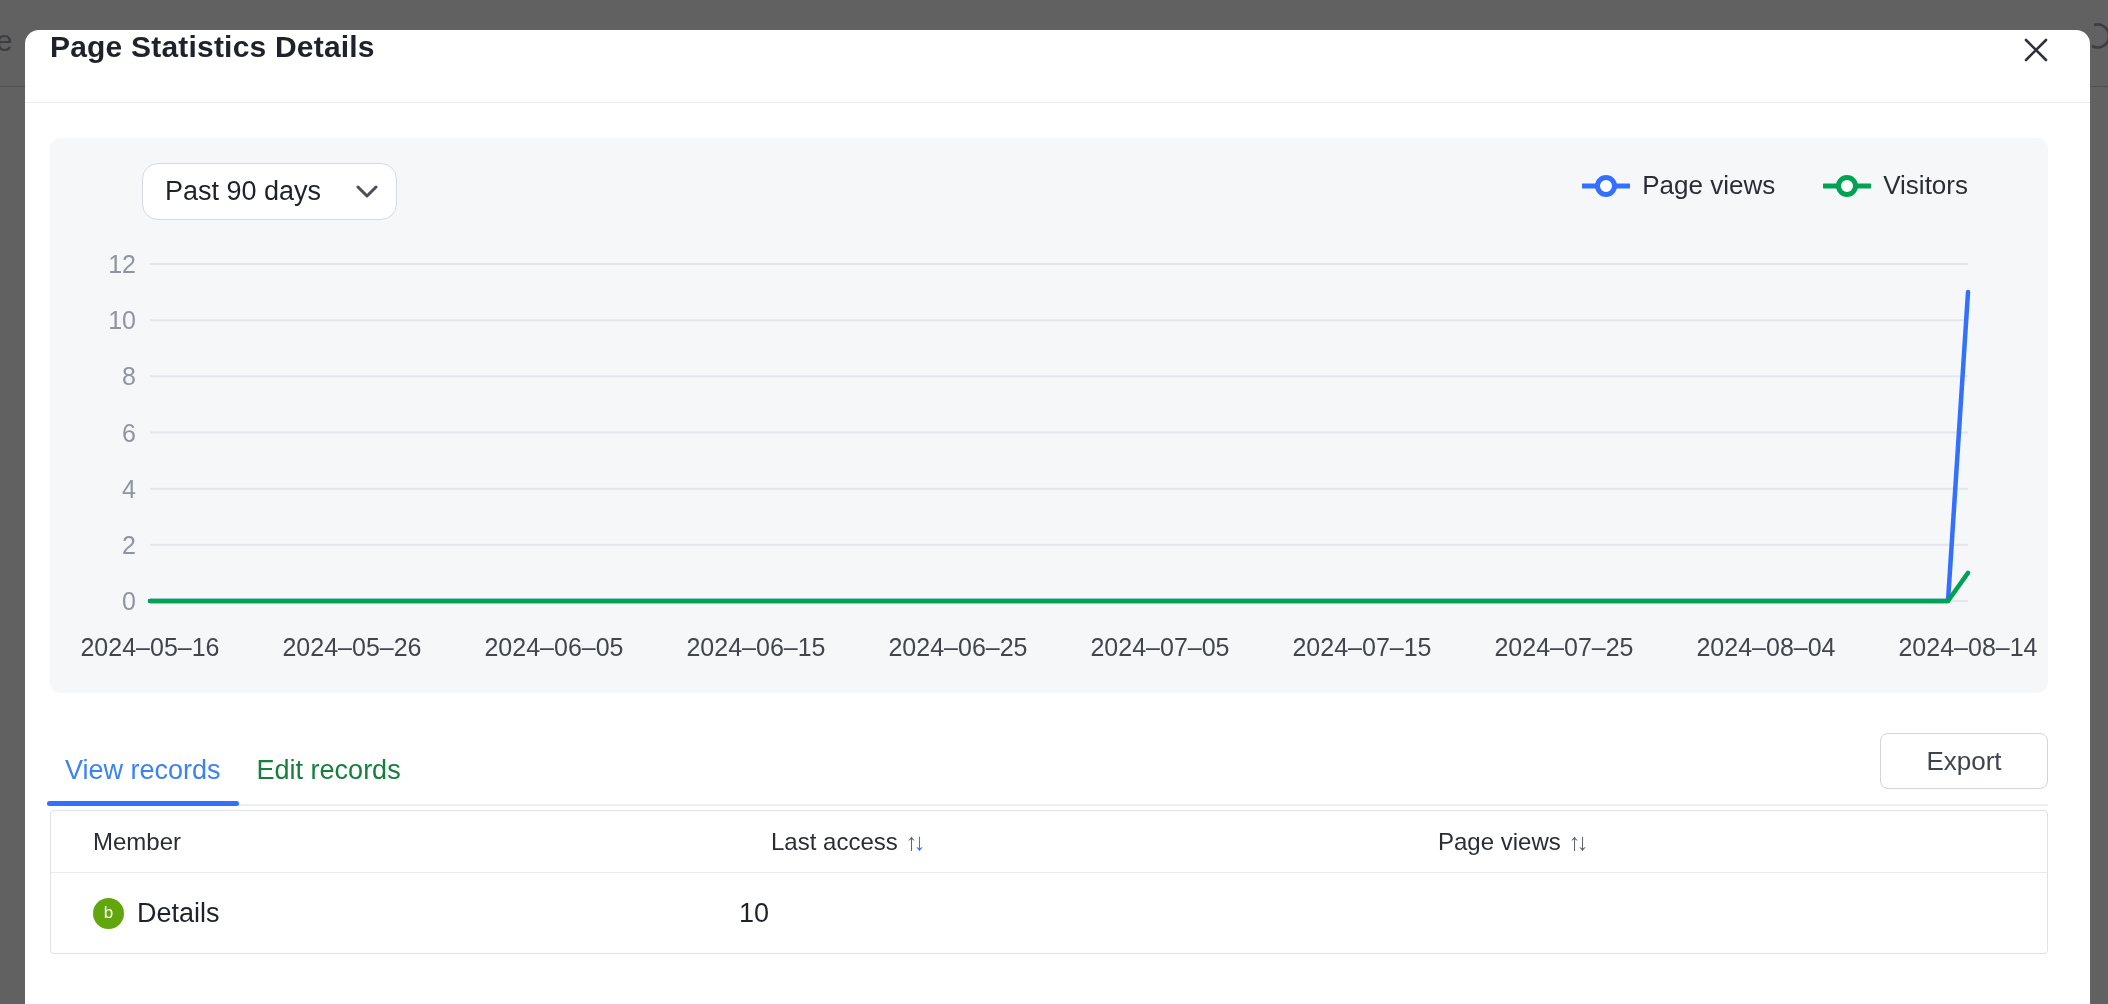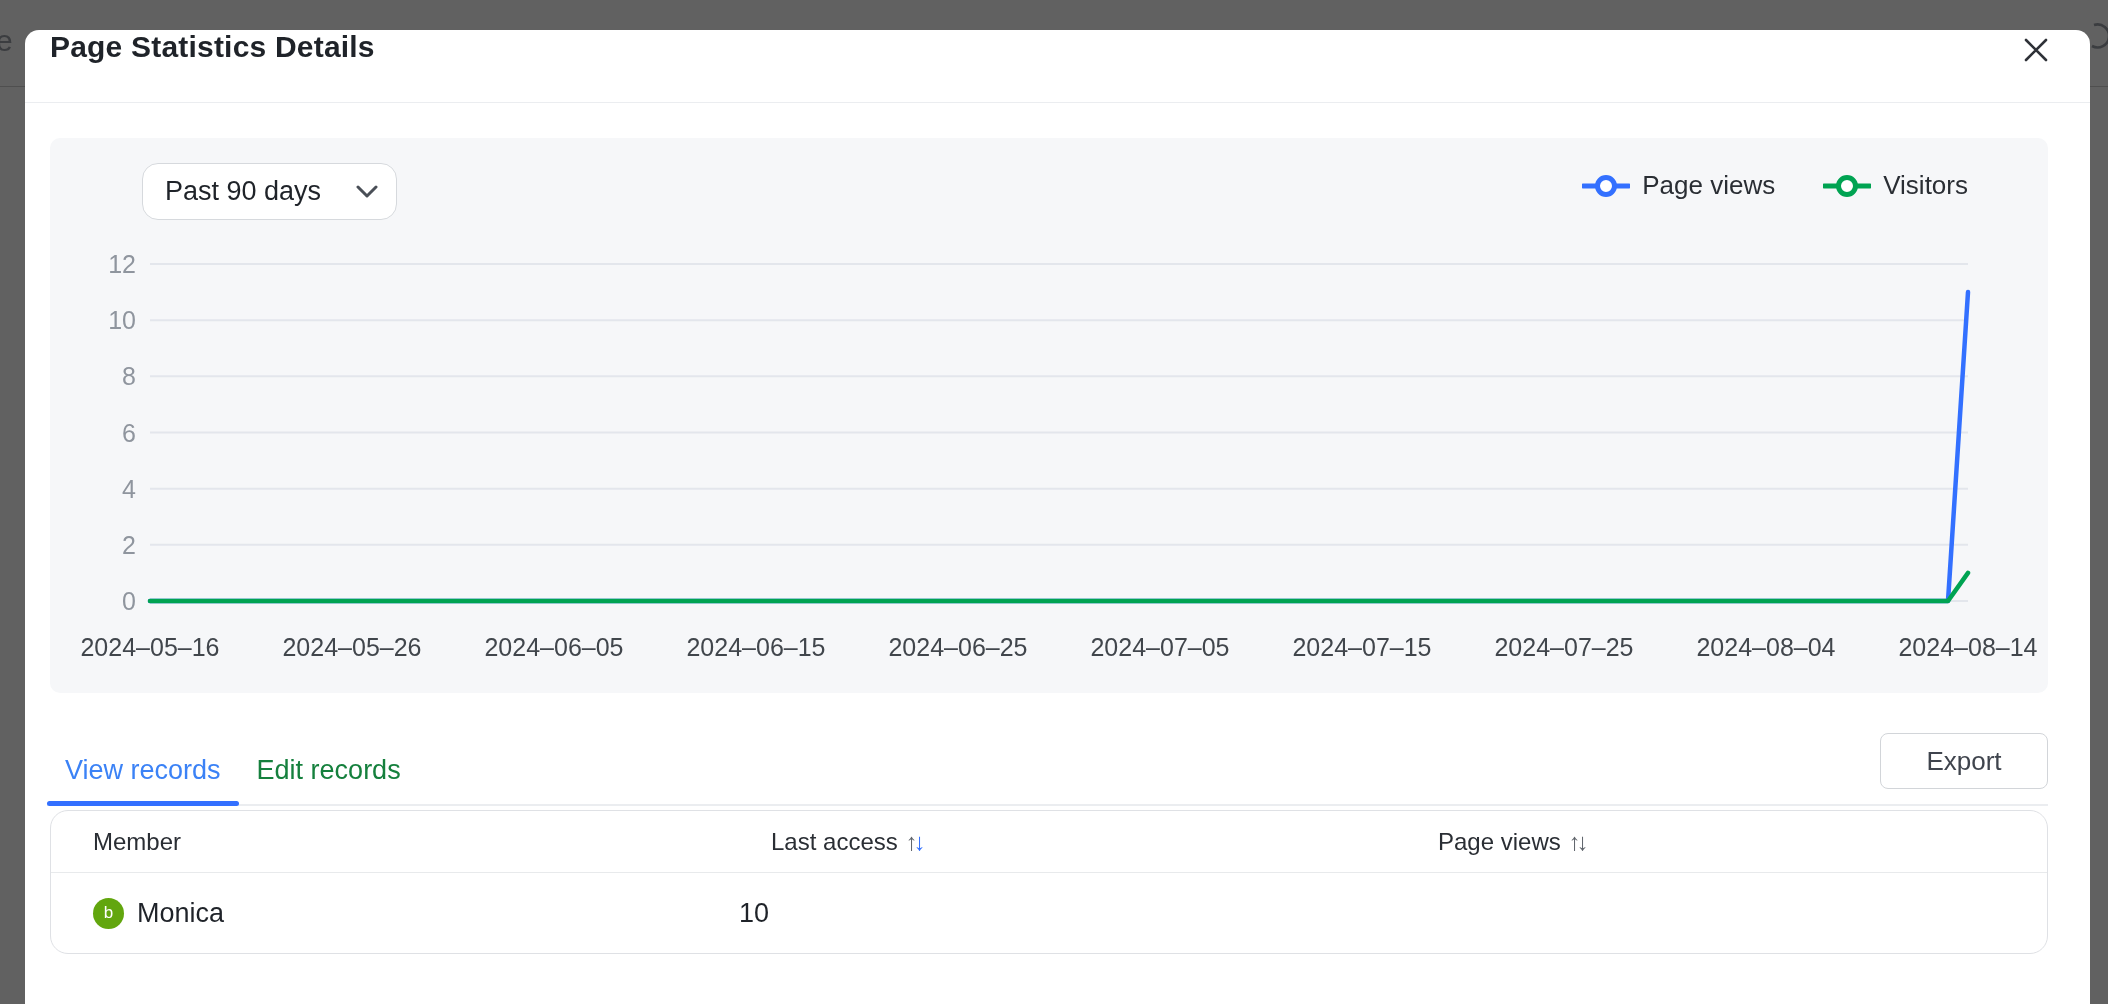--- a/index.html
+++ b/index.html
@@ -58,21 +58,21 @@
   .export-btn {
     position:absolute; right:42px; top:703px; width:168px; height:56px;
     background:#ffffff; border:1.5px solid #d2d5d9; border-radius:8px;
     font-size:26px; color:#3f444d; display:flex; align-items:center; justify-content:center; cursor:pointer;
     font-family:"Liberation Sans", sans-serif;
   }
 
   
   .records-table {
     position:absolute; left:25px; top:780px; width:1998px;
-    border:1.5px solid #dfe1e5; border-radius:18px; background:#fff; overflow:hidden;
+    border:1.5px solid #dfe1e5; border-radius:4px; background:#fff; overflow:hidden;
   }
   .t-row { display:flex; align-items:center; }
   .t-head { height:62px; border-bottom:1px solid #e8eaec; }
   .t-body-row { height:80px; }
   .col-member { width:688px; padding-left:42px; display:flex; align-items:center; }
   .col-access { width:667px;margin-left:32px; }
   .col-views  { flex:1; }
   .t-head .cell-label { font-size:24px; color:#2a2e34; }
   .sort-icon { display:inline-flex; margin-left:8px; font-size:24px; font-weight:700; letter-spacing:-4px; cursor:pointer; }
   .sort-up { color:#5f646b; }
@@ -177,20 +177,20 @@
           </span></div>
         <div class="col-views"><span class="cell-label">Page views</span><span class="sort-icon">
             <span class="sort-up">↑</span>
             <span class="sort-down">↓</span>
           </span></div>
       </div>
     <div id="table-body">
         <div class="t-row t-body-row">
           <div class="col-member">
             <span class="avatar" style="background: rgb(98, 166, 14);">b</span>
-            <span>Monica</span>
+            <span>Details</span>
           </div>
           <div class="col-views">10</div>
         </div>
       </div>
   </div>
 
 </div>
 
 </body></html>

